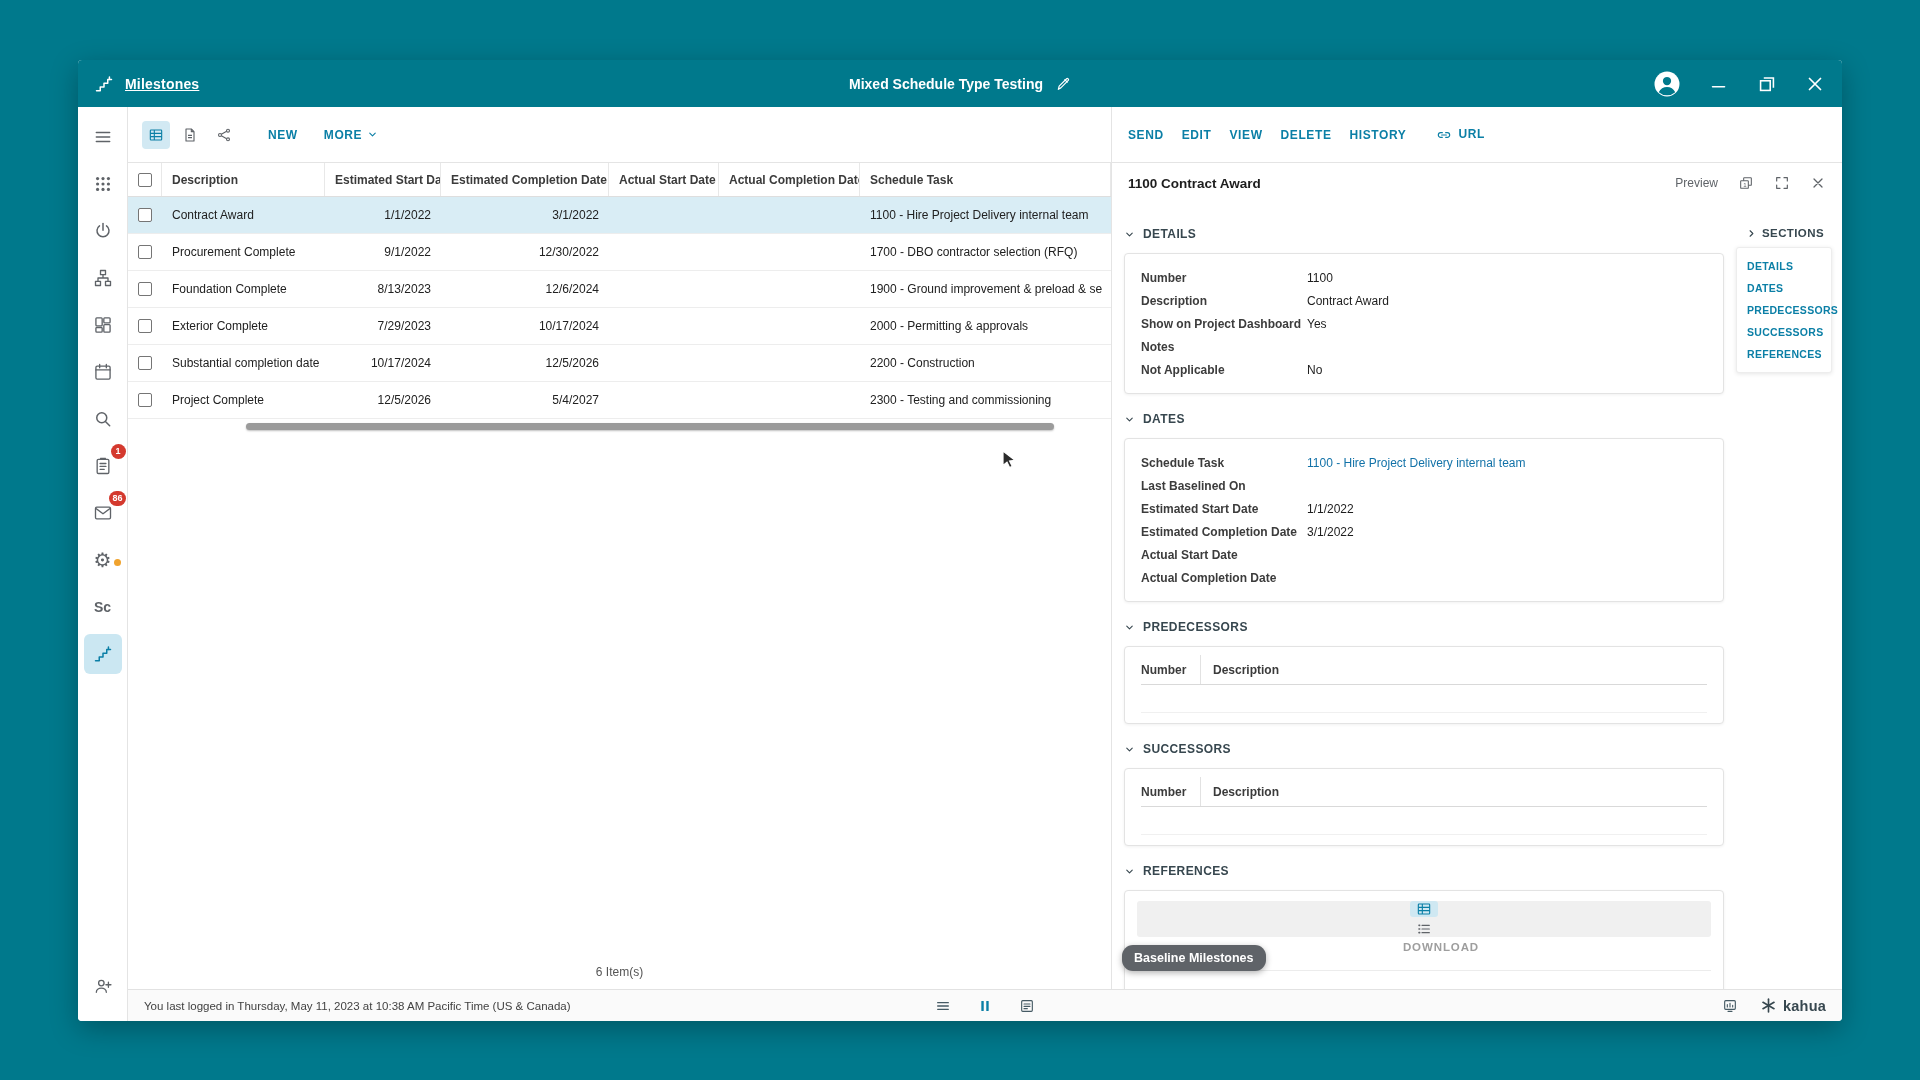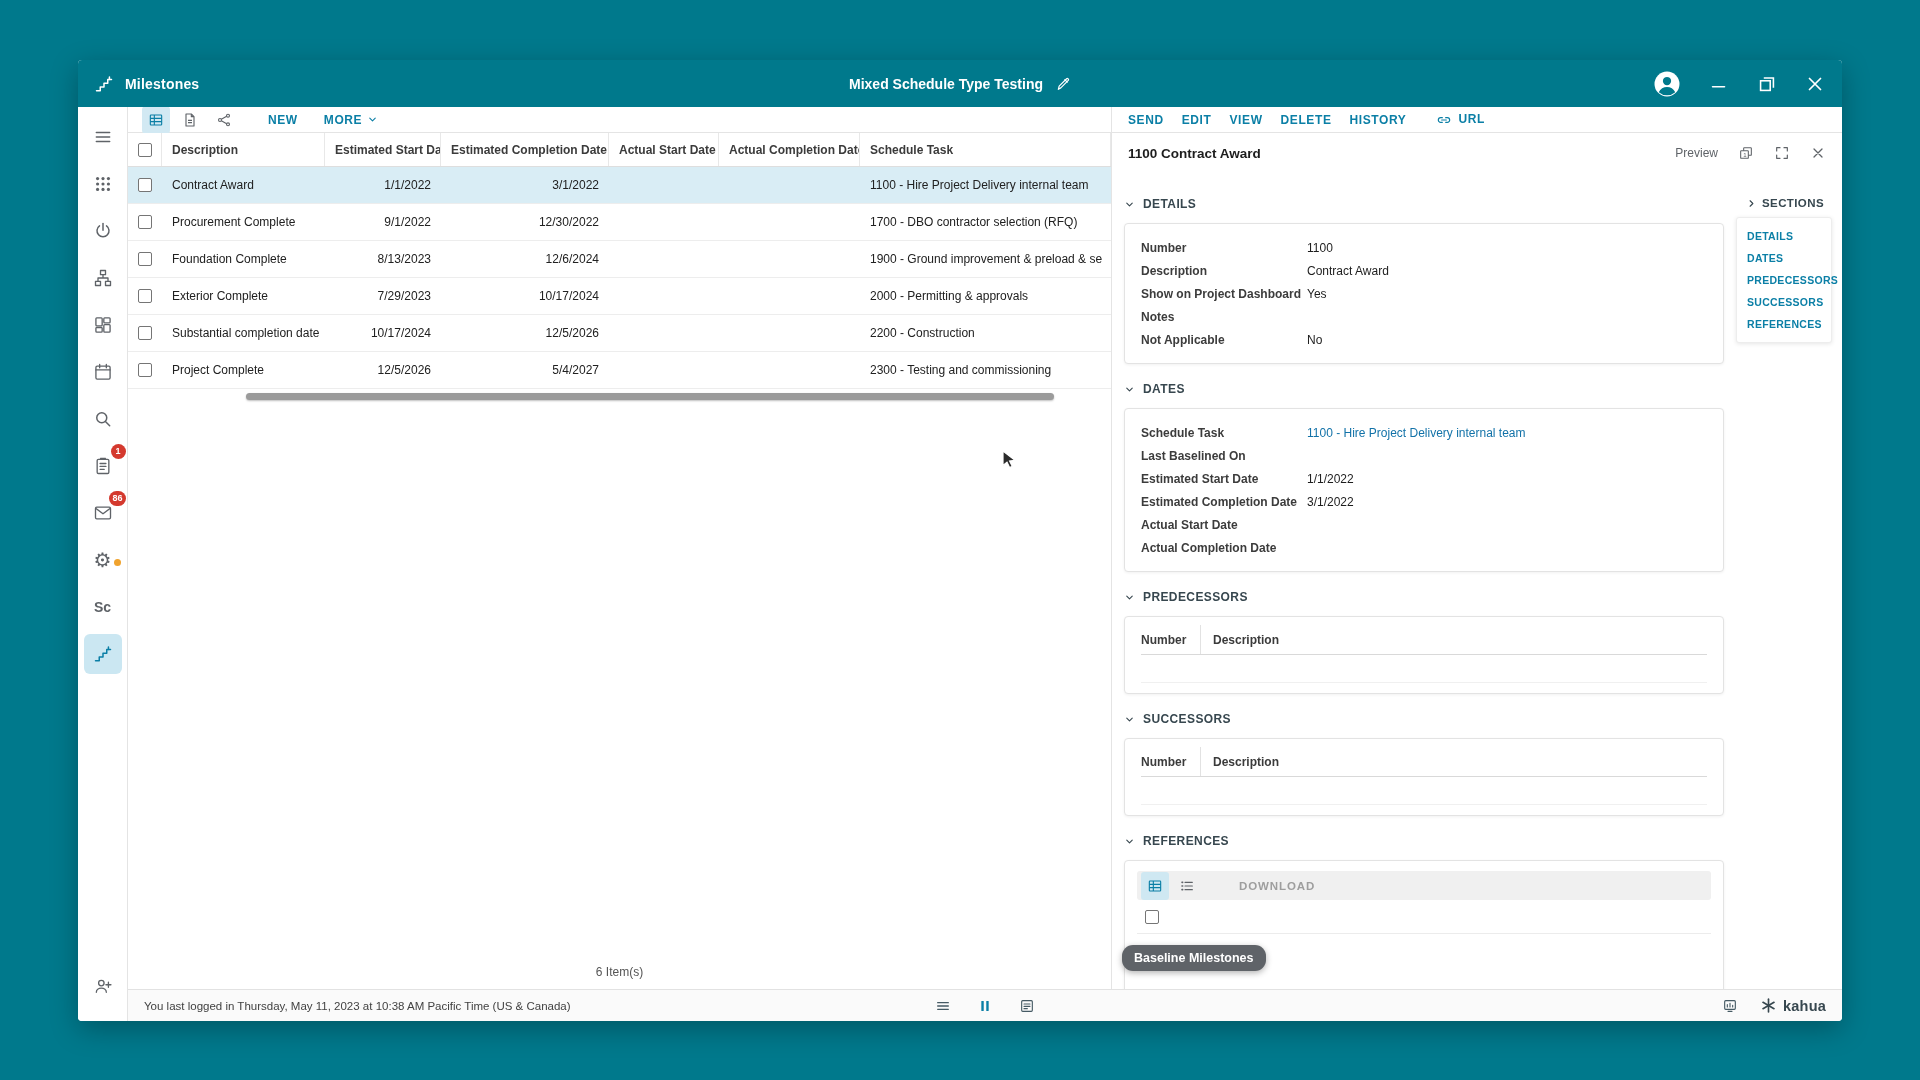--- a/index.html
+++ b/index.html
@@ -6,21 +6,21 @@
   html, body { width:1920px; height:1080px; overflow:hidden; }
   body { background:var(--teal,#00798c); font-family:"Liberation Sans", sans-serif; font-size:12px; color:#212121; position:relative; }
   svg { display:block; }
   .ic { width:20px; height:20px; }
   .ic-sm { width:16px; height:16px; }
   .chev { width:11px; height:11px; }
 
   .window { position:absolute; left:78px; top:60px; width:1764px; height:961px; background:#fff; border-radius:4px; overflow:hidden; display:flex; flex-direction:column; box-shadow:0 8px 28px rgba(0,0,0,.28); }
 
   
-  .titlebar { height:47px; background:var(--teal,#00798c); color:#fff; display:flex; align-items:center; padding:0 16px; position:relative; flex:0 0 auto; }
+  .titlebar { height:47px; background:var(--teal,#00798c); color:#fff; display:flex; align-items:center; padding:0 16px; position:relative; flex:0 0 auto;text-decoration:underline; }
   .titlebar-left { display:flex; align-items:center; gap:11px; }
   .app-title { font-size:14px; font-weight:700; letter-spacing:.2px; }
   .titlebar-center { position:absolute; left:50%; transform:translateX(-50%); display:flex; align-items:center; gap:12px; }
   .project-title { font-size:14px; font-weight:700; }
   .titlebar-right { margin-left:auto; display:flex; align-items:center; gap:26px; }
   .win-ctl { color:#fff; display:flex; align-items:center; justify-content:center; width:22px; height:22px; }
 
   
   .window-body { flex:1; min-height:0; display:flex; }
 
@@ -31,21 +31,21 @@
   .side-badge { position:absolute; top:-2px; right:-4px; background:var(--badge-red,#d4392e); color:#fff; font-size:9px; font-weight:700; min-width:15px; height:15px; line-height:15px; border-radius:9px; text-align:center; padding:0 3px; }
   .gear-glyph { font-size:20px; line-height:1; }
   .gear-dot { position:absolute; right:1px; top:19px; width:7px; height:7px; background:var(--gear-dot-orange,#f0a32e); border-radius:50%; }
   .sc-label { font-size:14px; font-weight:700; color:#5f6368; }
   .side-bottom { margin-top:auto; }
 
   
   .content { flex:1; min-width:0; display:flex; flex-direction:column; }
 
   
-  .toolbar { height:26px; flex:0 0 auto; border-bottom:1px solid #e4e4e4; display:flex; align-items:stretch; }
+  .toolbar { height:56px; flex:0 0 auto; border-bottom:1px solid #e4e4e4; display:flex; align-items:stretch; }
   .toolbar-left { width:984px; flex:0 0 auto; border-right:1px solid #e4e4e4; display:flex; align-items:center; padding:0 14px; gap:6px; }
   .icon-btn { width:28px; height:28px; border-radius:4px; display:flex; align-items:center; justify-content:center; color:#5f6368; }
   .icon-btn.active { background:#d2e9f3; color:var(--accent,#0b7fa6); }
   .tb-action { color:var(--accent,#0b7fa6); font-weight:700; font-size:12px; letter-spacing:.6px; white-space:nowrap; }
   .new-btn { margin-left:24px; }
   .more-btn { margin-left:20px; display:flex; align-items:center; gap:5px; }
   .toolbar-right { flex:1; display:flex; align-items:center; padding:0 16px; }
   .actions-group { display:flex; align-items:center; gap:18px; }
   .url-group { display:flex; align-items:flex-start; gap:6px; margin-left:30px; color:var(--accent,#0b7fa6); }
 
@@ -92,21 +92,21 @@
   .field-value { color:#1d1d1d; }
   .field-value.link { color:var(--link,#1272a8); }
 
   .mini-card { padding:8px 16px 10px; }
   .mini-head { display:flex; height:30px; align-items:stretch; border-bottom:1px solid #d9d9d9; font-weight:700; color:#3b3b3b; }
   .mini-col-num { width:60px; flex:0 0 auto; border-right:1px solid #e2e2e2; display:flex; align-items:center; }
   .mini-col-desc { padding-left:12px; display:flex; align-items:center; flex:1; }
   .mini-empty-row { height:28px; border-bottom:1px solid #f0f0f0; }
 
   .ref-card { height:140px; overflow:hidden; padding:10px 12px; }
-  .ref-toolbar { height:29px; background:#f0f0f0; border-radius:3px; display:flex; align-items:center; padding:0 4px; gap:4px; }
+  .ref-toolbar { height:36px; background:#f0f0f0; border-radius:3px; display:flex; align-items:center; padding:0 4px; gap:4px;flex-direction:column; }
   .ref-view-btn { width:28px; height:28px; border-radius:3px; display:flex; align-items:center; justify-content:center; color:#5f6368; }
   .ref-view-btn.active { background:#cfe8f2; color:var(--accent,#0b7fa6); }
   .ref-download { margin-left:34px; color:#9e9e9e; font-weight:700; font-size:11.5px; letter-spacing:.9px; }
   .ref-partial-row { height:34px; border-bottom:1px solid #ececec; display:flex; align-items:center; padding:0 8px; }
 
   .sections-nav { position:absolute; top:64px; right:10px; width:96px; z-index:5; }
   .sections-nav-head { display:flex; align-items:center; gap:5px; font-weight:700; font-size:11.5px; color:#37474f; letter-spacing:.4px; padding:0 0 8px 10px; }
   .sections-links { background:#fff; border:1px solid #ededed; border-radius:3px; box-shadow:0 1px 4px rgba(0,0,0,.10); padding:7px 0; }
   .section-link { display:block; padding:5px 10px; color:var(--accent,#0b7fa6); font-weight:700; font-size:10.5px; letter-spacing:.3px; white-space:nowrap; }
 

